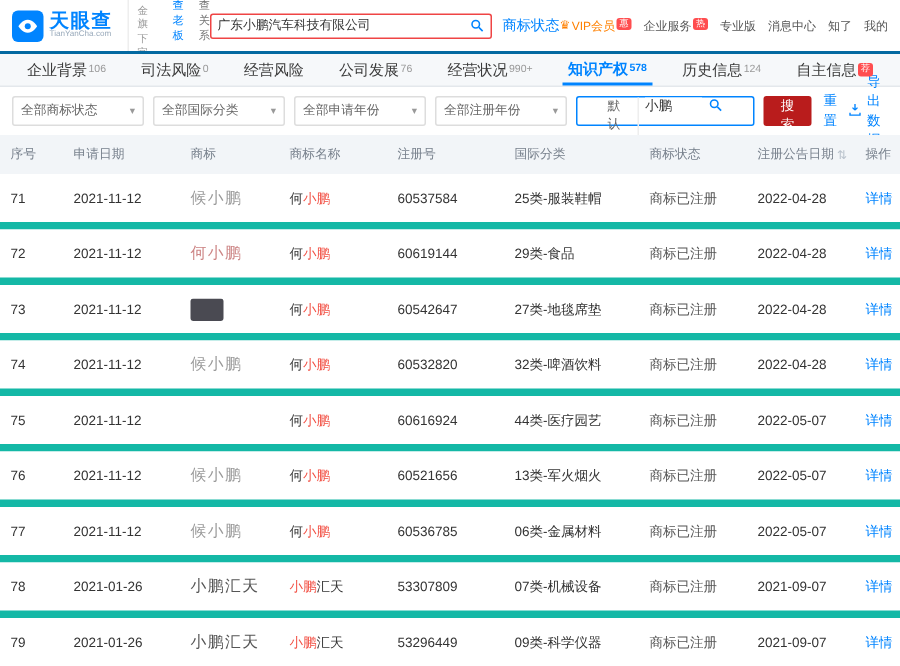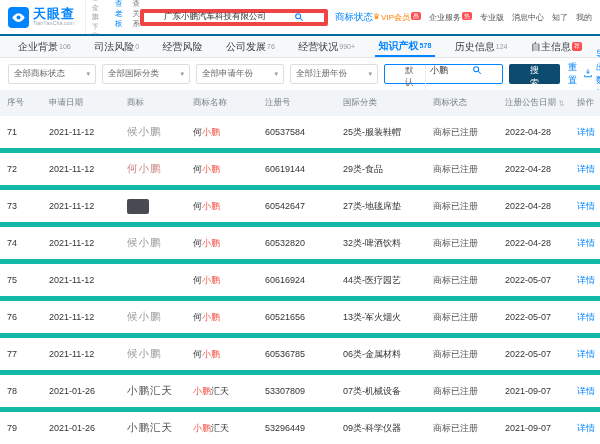--- a/index.html
+++ b/index.html
@@ -15,21 +15,21 @@
   .logo { display:flex; align-items:flex-start; gap:4px; cursor:pointer; }
   .logo-mark { width:21px; height:21px; background:#0084ff; border-radius:4px; display:flex; align-items:center; justify-content:center; }
   .logo-col { display:flex; flex-direction:column; line-height:1; }
   .logo-name { color:#0084ff; font-weight:bold; font-size:13px; letter-spacing:1px; }
   .logo-sub { color:#9ab; font-size:6px; transform:scale(.9); transform-origin:left; }
   .slogan { margin-left:6px; padding-left:6px; border-left:1px solid #eee; color:#999; font-size:7px; line-height:1.35; display:flex; flex-direction:column; }
   .search-area { margin-left:14px; display:flex; flex-direction:row; justify-content:center; }
   .search-tabs { display:flex; gap:10px; font-size:7.5px; color:#777; height:10px; align-items:center; }
   .search-tab.on { color:#0084ff; }
   .search-row { display:flex; align-items:center; }
-  .search-box { width:188px; height:17px; border:4px solid #ef4444; border-radius:2px; display:flex; align-items:center; padding:0 20px; background:#fff; }
+  .search-box { width:188px; height:17px; border:1px solid #ef4444; border-radius:2px; display:flex; align-items:center; padding:0 4px; background:#fff; }
   .search-input { flex:1; border:none; outline:none; font-size:8.5px; color:#333; font-family:inherit; background:transparent; }
   .search-ico { display:flex; align-items:center; }
   .search-go { color:#0084ff; font-size:9.5px; margin-left:7px; cursor:pointer; white-space:nowrap; }
   .user-links { margin-left:auto; display:flex; align-items:center; gap:8px; font-size:8px; color:#555; white-space:nowrap; }
   .user-link { cursor:pointer; display:inline-flex; align-items:flex-start; }
   .user-link.vip { color:#ff8000; }
   .vip-ico { font-size:8px; margin-right:1px; }
   .hot-badge { background:#ff4d4f; color:#fff; font-size:6px; line-height:1.4; padding:0 2px; border-radius:2px; margin-left:1px; }
 
   
@@ -42,21 +42,21 @@
 
   
   .filterbar { height:32px; display:flex; align-items:center; gap:6px; padding:0 8px; background:#fff; flex:0 0 auto; }
   .filter-dropdowns { display:flex; gap:6px; }
   .dropdown { width:88px; height:20px; border:1px solid #ddd; border-radius:2px; display:flex; align-items:center; justify-content:space-between; padding:0 5px; font-size:8.5px; color:#666; cursor:pointer; background:#fff; }
   .caret { color:#999; font-size:7px; }
   .kw-box { height:20px; border:1px solid #0084ff; border-radius:2px; display:flex; align-items:flex-start; padding:0 20px; gap:4px; background:#fff; }
   .kw-mode { display:flex; align-items:center; gap:3px; font-size:8.5px; color:#666; border-right:1px solid #eee; padding-right:5px; cursor:pointer; }
   .kw-input { width:38px; border:none; outline:none; font-size:9px; color:#333; font-family:inherit; }
   .kw-ico { display:flex; align-items:center; cursor:pointer; }
-  .btn-search { height:20px; padding:0 21px; background:#0c4a6e; color:#fff; border:none; border-radius:2px; font-size:9px; cursor:pointer; font-family:inherit; }
+  .btn-search { height:20px; padding:0 11px; background:#b91c1c; color:#fff; border:none; border-radius:2px; font-size:9px; cursor:pointer; font-family:inherit; }
   .link-reset { color:#0084ff; font-size:9px; cursor:pointer; margin-left:2px; }
   .export { margin-left:auto; color:#0084ff; font-size:9px; display:flex; align-items:center; gap:3px; cursor:pointer; }
 
   
   .grid-cols { display:grid; grid-template-columns:7% 13% 11% 12% 13% 15% 12% 12% 5%; }
   .table { flex:1 1 auto; overflow:hidden; }
   .thead { background:#f2f5f8; height:26px; align-items:center; font-size:8.5px; color:#77808c; }
   .thead .th { padding:0 7px; display:flex; align-items:center; white-space:nowrap; }
   .sort-icon { color:#b9c2cc; font-size:8px; margin-left:2px; cursor:pointer; }
   .trow { height:37px; align-items:center; border-bottom:5px solid #14b8a6; font-size:9px; color:#333; background:#fff; }

